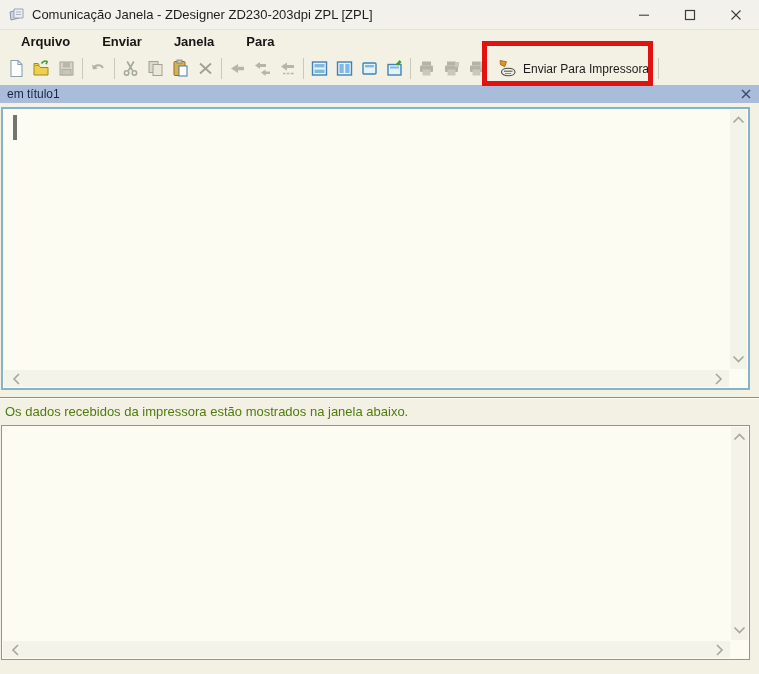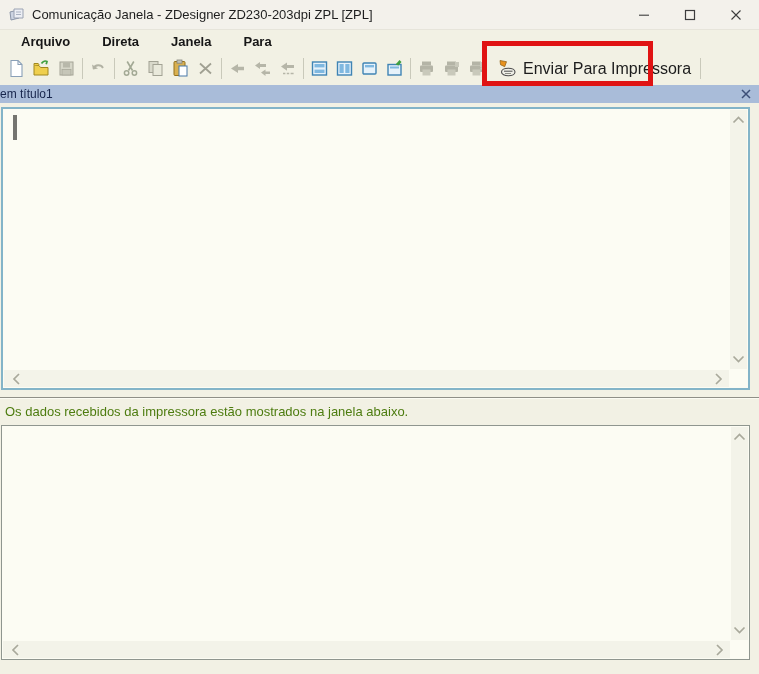--- a/index.html
+++ b/index.html
@@ -19,28 +19,28 @@
   .menubar { height:22px; display:flex; align-items:center; padding-left:12px; background:#f2f1e4;font-weight:bold; }
   .menu-item { font-size:13px; color:#161616; padding:2px 9px; margin-right:14px; }
 
   
   .toolbar { height:33px; display:flex; align-items:center; padding-left:4px; background:#f2f1e4; position:relative; }
   .tbi { width:19px; height:19px; margin:0 3px; flex:none; display:flex; align-items:center; justify-content:center; }
   .tbi svg { width:19px; height:19px; }
   .tsep { width:1px; height:21px; background:#c9c9ba; margin:0 3px; flex:none; }
   .send-btn { display:flex; align-items:center; height:27px; padding:0 6px; margin-left:2px; }
   .send-btn svg { width:21px; height:19px; margin-right:5px; flex:none; }
-  .send-btn span { font-size:16px; color:#1c1c1c; white-space:nowrap; }
+  .send-btn span { font-size:12px; color:#1c1c1c; white-space:nowrap; }
 
   
   .red-rect { position:absolute; left:482px; top:41px; width:171px; height:45px;
               border:5px solid #e01313; z-index:20; pointer-events:none; }
 
   
-  .tabbar { height:18px; background:#a9bcd9; display:flex; align-items:center; padding:0 7px 0 0; }
+  .tabbar { height:18px; background:#a9bcd9; display:flex; align-items:center; padding:0 7px 0 7px; }
   .tab-label { font-size:12px; color:#17254c; padding-left:1px; margin-left:-1px; white-space:nowrap; }
   .tab-close { margin-left:auto; width:12px; height:12px; display:flex; align-items:center; justify-content:center; }
 
   
   .editor-wrap { position:relative; margin:4px 9px 0 1px; height:283px;
                  border:2px solid #83b4c8; background:#fcfcf3; }
   .recv-wrap   { position:relative; margin:0 9px 0 1px; height:235px;
                  border:1px solid #8f968f; background:#fcfcf3; }
   .pane-text { position:absolute; left:2px; top:2px; right:20px; bottom:20px;
                border:none; outline:none; resize:none; background:transparent;
@@ -89,21 +89,21 @@
       <div class="win-btn">
         <svg viewBox="0 0 12 12">
             <path d="M1.5 1.5l9 9M10.5 1.5l-9 9" stroke="#3c3c3c" stroke-width="1.1" fill="none"></path>
           </svg>
       </div>
     </div>
   </div>
 
   <div class="menubar">
     <span class="menu-item">Arquivo</span>
-    <span class="menu-item">Direta</span>
+    <span class="menu-item">Enviar</span>
     <span class="menu-item">Janela</span>
     <span class="menu-item">Para</span>
   </div>
 
   <div class="toolbar">
 
     <div class="tbi">
       <svg viewBox="0 0 19 19">
           <path d="M4 1.5h7l4 4v12H4z" fill="#ffffff" stroke="#8aa0b8" stroke-width="1.1"></path>
           <path d="M11 1.5v4h4" fill="none" stroke="#8aa0b8" stroke-width="1.1"></path>

